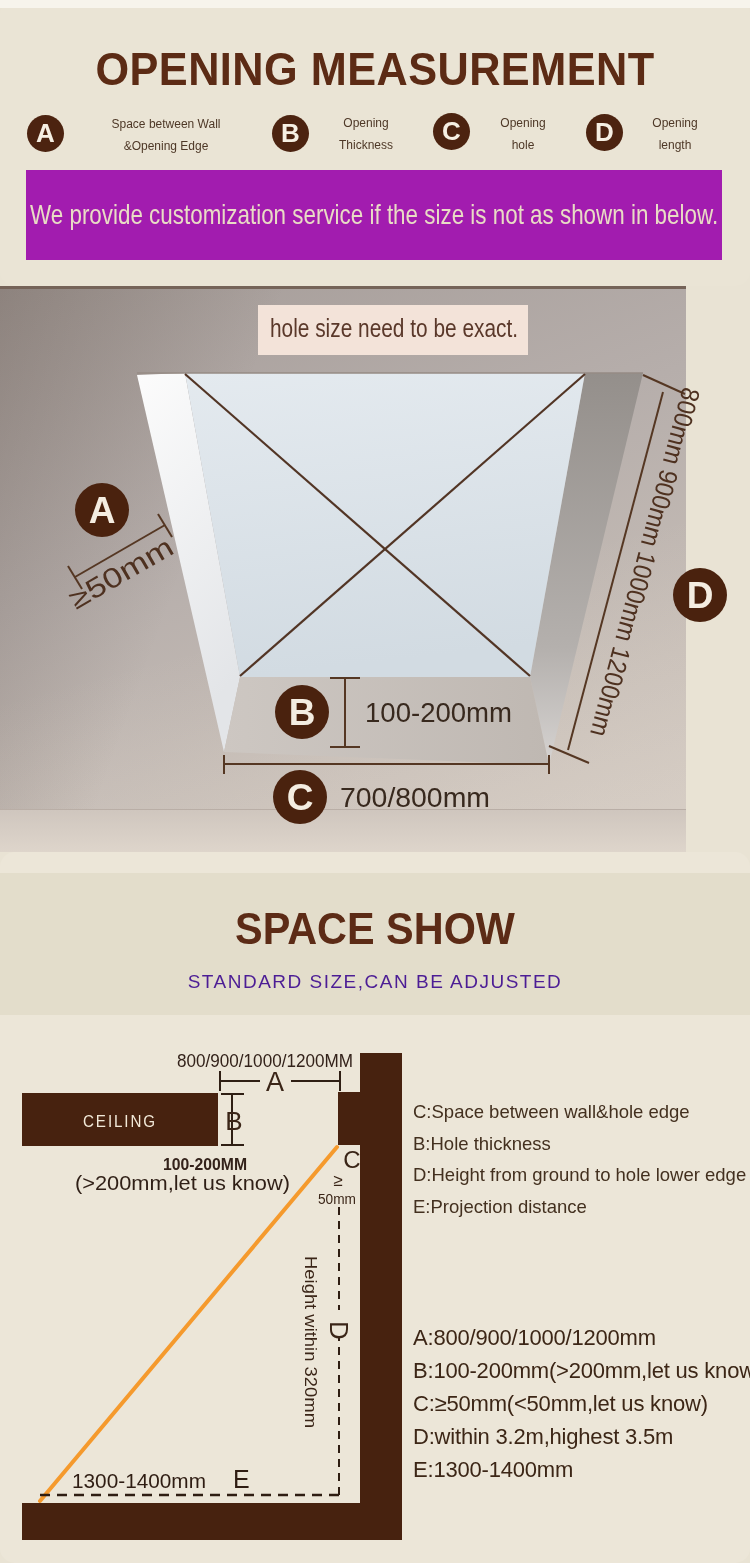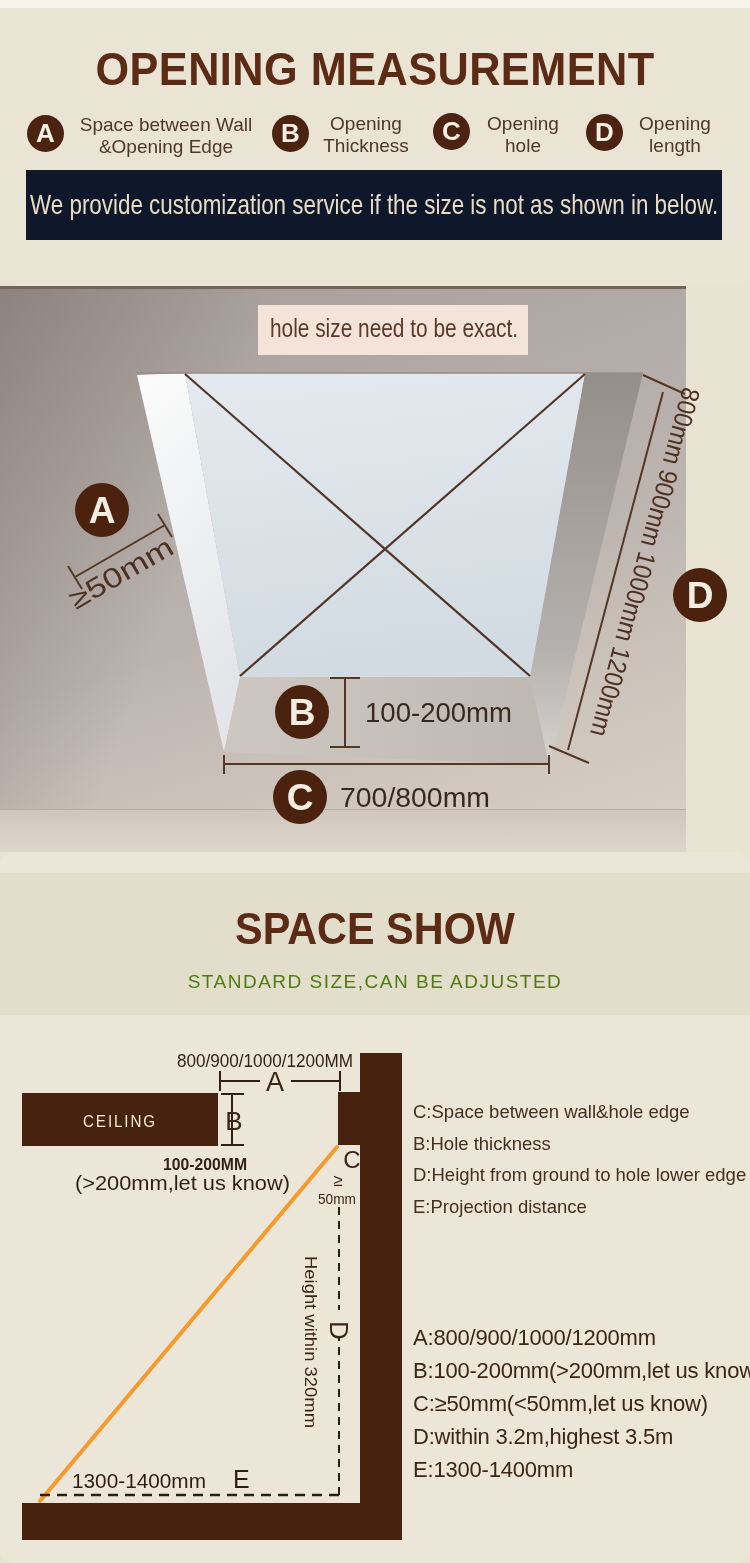--- a/index.html
+++ b/index.html
@@ -8,41 +8,41 @@
   .speckle{background-image:radial-gradient(rgba(110,92,70,0.07) 1px,transparent 1.1px);
            background-size:4px 4px;border-radius:15px;}
   
   .top-section{position:absolute;left:0;top:0;width:750px;height:286px;background:#eae4d5;}
   .top-strip{position:absolute;left:0;top:0;width:750px;height:8px;background:#f7f4ec;}
   .page-title{position:absolute;left:0;top:42px;width:750px;text-align:center;
               font-size:46px;font-weight:600;color:#5c2b15;white-space:nowrap;
               transform:scaleX(0.94);letter-spacing:0.5px;}
   .leg-circle{position:absolute;width:37px;height:37px;border-radius:50%;background:#4c2310;
               color:#f6efe3;font-size:26px;font-weight:bold;line-height:37px;text-align:center;}
-  .leg-label{position:absolute;font-size:19px;line-height:21.5px;color:#4e3827;text-align:center;}
-  .banner{position:absolute;left:26px;top:170px;width:696px;height:70px;background:#0f172a;
+  .leg-label{position:absolute;font-size:12px;line-height:21.5px;color:#4e3827;text-align:center;}
+  .banner{position:absolute;left:26px;top:170px;width:696px;height:90px;background:#a21caf;
           display:flex;align-items:center;justify-content:center;}
   .banner-text{color:#e9dcc5;font-size:28px;white-space:nowrap;transform:scaleX(0.8);}
   
   .photo{position:absolute;left:0;top:286px;width:686px;height:566px;
          border-top:3px solid #756358;box-sizing:border-box;
          background:
            linear-gradient(110deg, rgba(80,66,58,0.28), rgba(0,0,0,0) 32%),
            linear-gradient(345deg, rgba(235,226,215,0.35), rgba(0,0,0,0) 45%),
            linear-gradient(160deg,#a59c98 0%,#b6aeab 40%,#c6bdb6 75%,#cfc6be 100%);}
   .photo-floor{position:absolute;left:0;bottom:0;width:100%;height:42px;
                background:linear-gradient(#cfc6be,#ded5cb);border-top:1px solid #b9aea6;}
   .photo svg{position:absolute;left:0;top:-3px;}
   
   .lower-bg{position:absolute;left:0;top:852px;width:750px;height:711px;background:#ece6d8;}
   .band{position:absolute;left:0;top:873px;width:750px;height:142px;background:#e3ddcb;}
   .space-title{position:absolute;left:0;top:903px;width:750px;text-align:center;
                font-size:45px;font-weight:600;color:#5c2b16;white-space:nowrap;transform:scaleX(0.92);}
   .space-sub{position:absolute;left:0;top:971px;width:750px;text-align:center;
-             font-size:19px;color:#4d7c0f;letter-spacing:1.5px;white-space:nowrap;}
+             font-size:19px;color:#4c1d95;letter-spacing:1.5px;white-space:nowrap;}
   .diagram-svg{position:absolute;left:0;top:1040px;}
   .defs-list{position:absolute;left:413px;top:1096px;font-size:18.5px;line-height:31.6px;
              color:#43301f;white-space:nowrap;}
   .vals-list{position:absolute;left:413px;top:1321px;font-size:22px;line-height:33px;
              color:#3c2616;white-space:nowrap;letter-spacing:-0.2px;}
   svg text{font-family:"Liberation Sans","DejaVu Sans",sans-serif;}
 </style>
 </head>
 <body>
 

